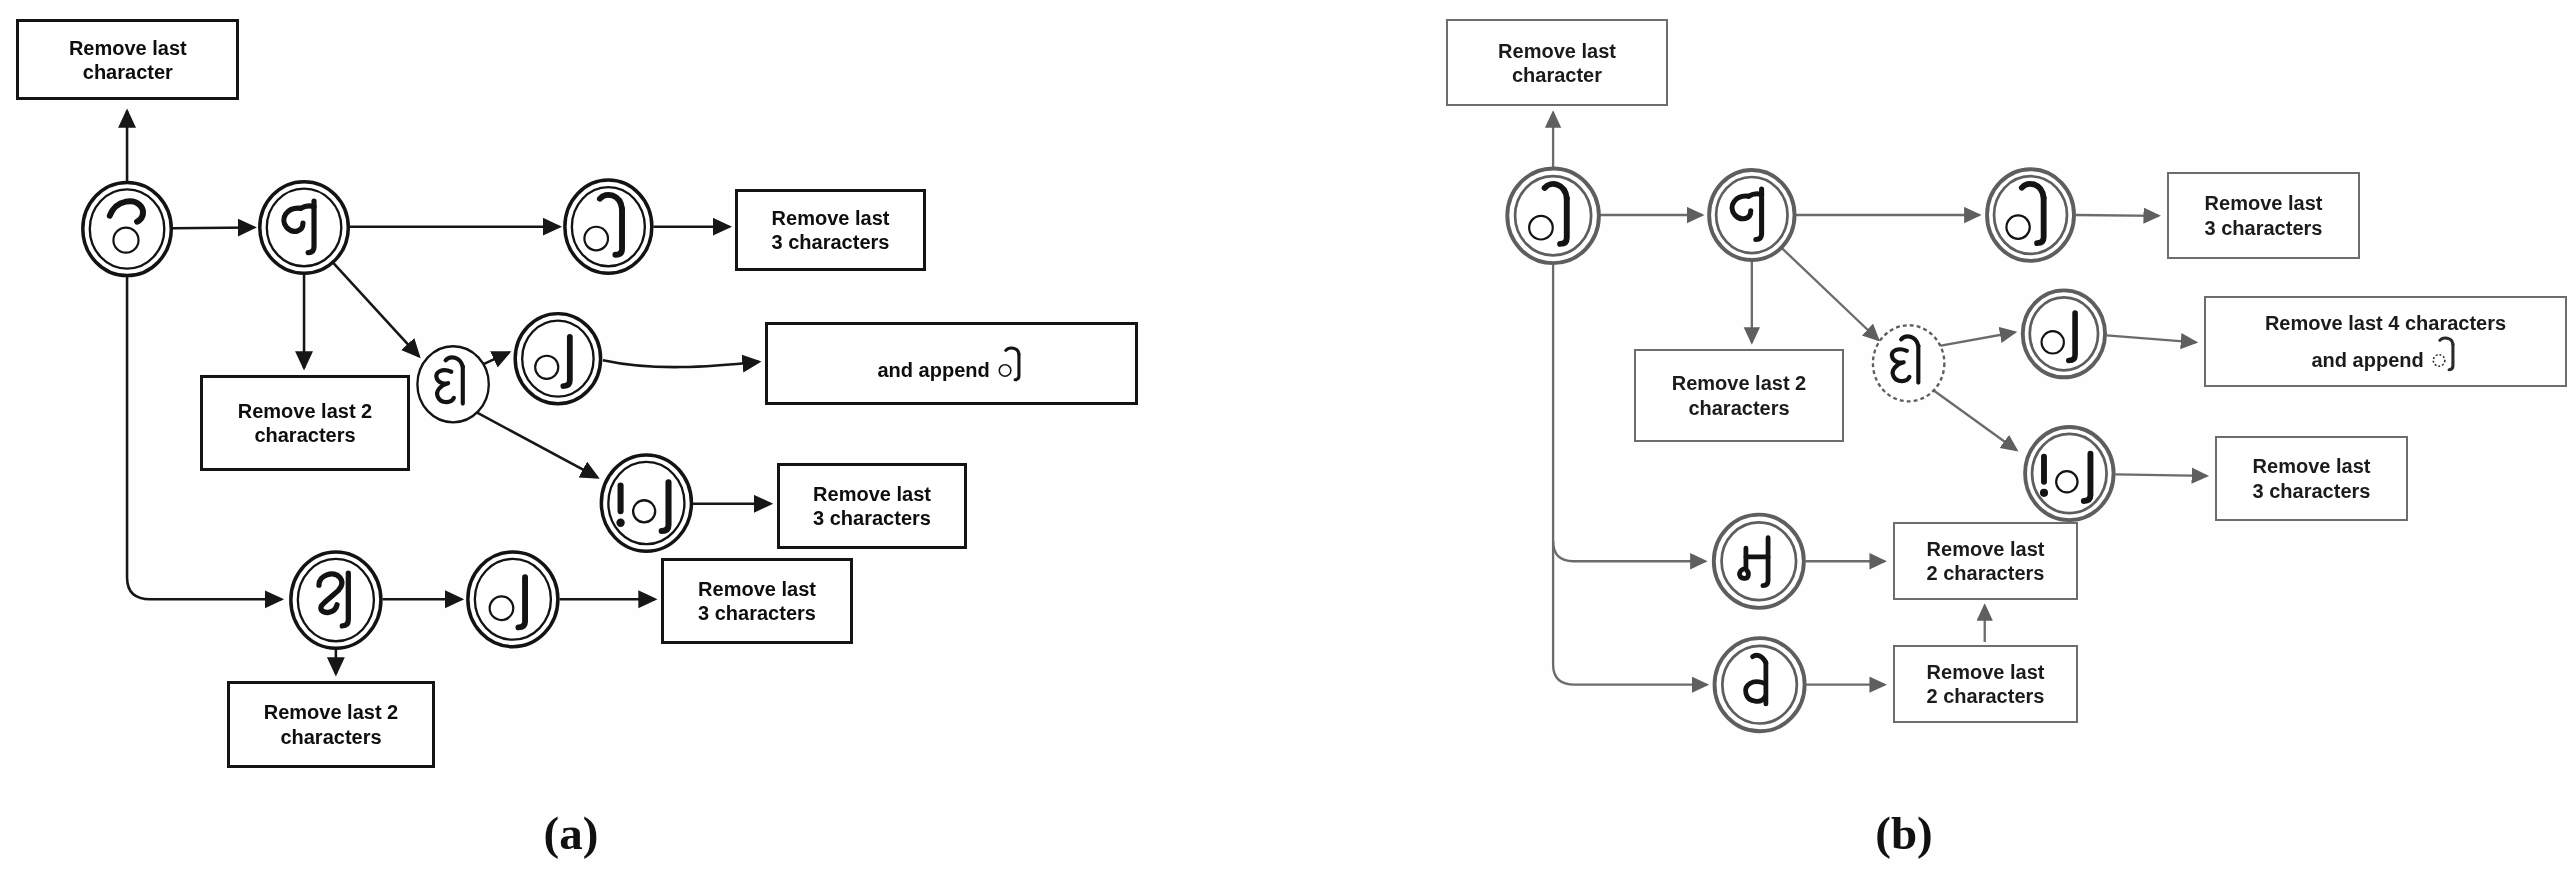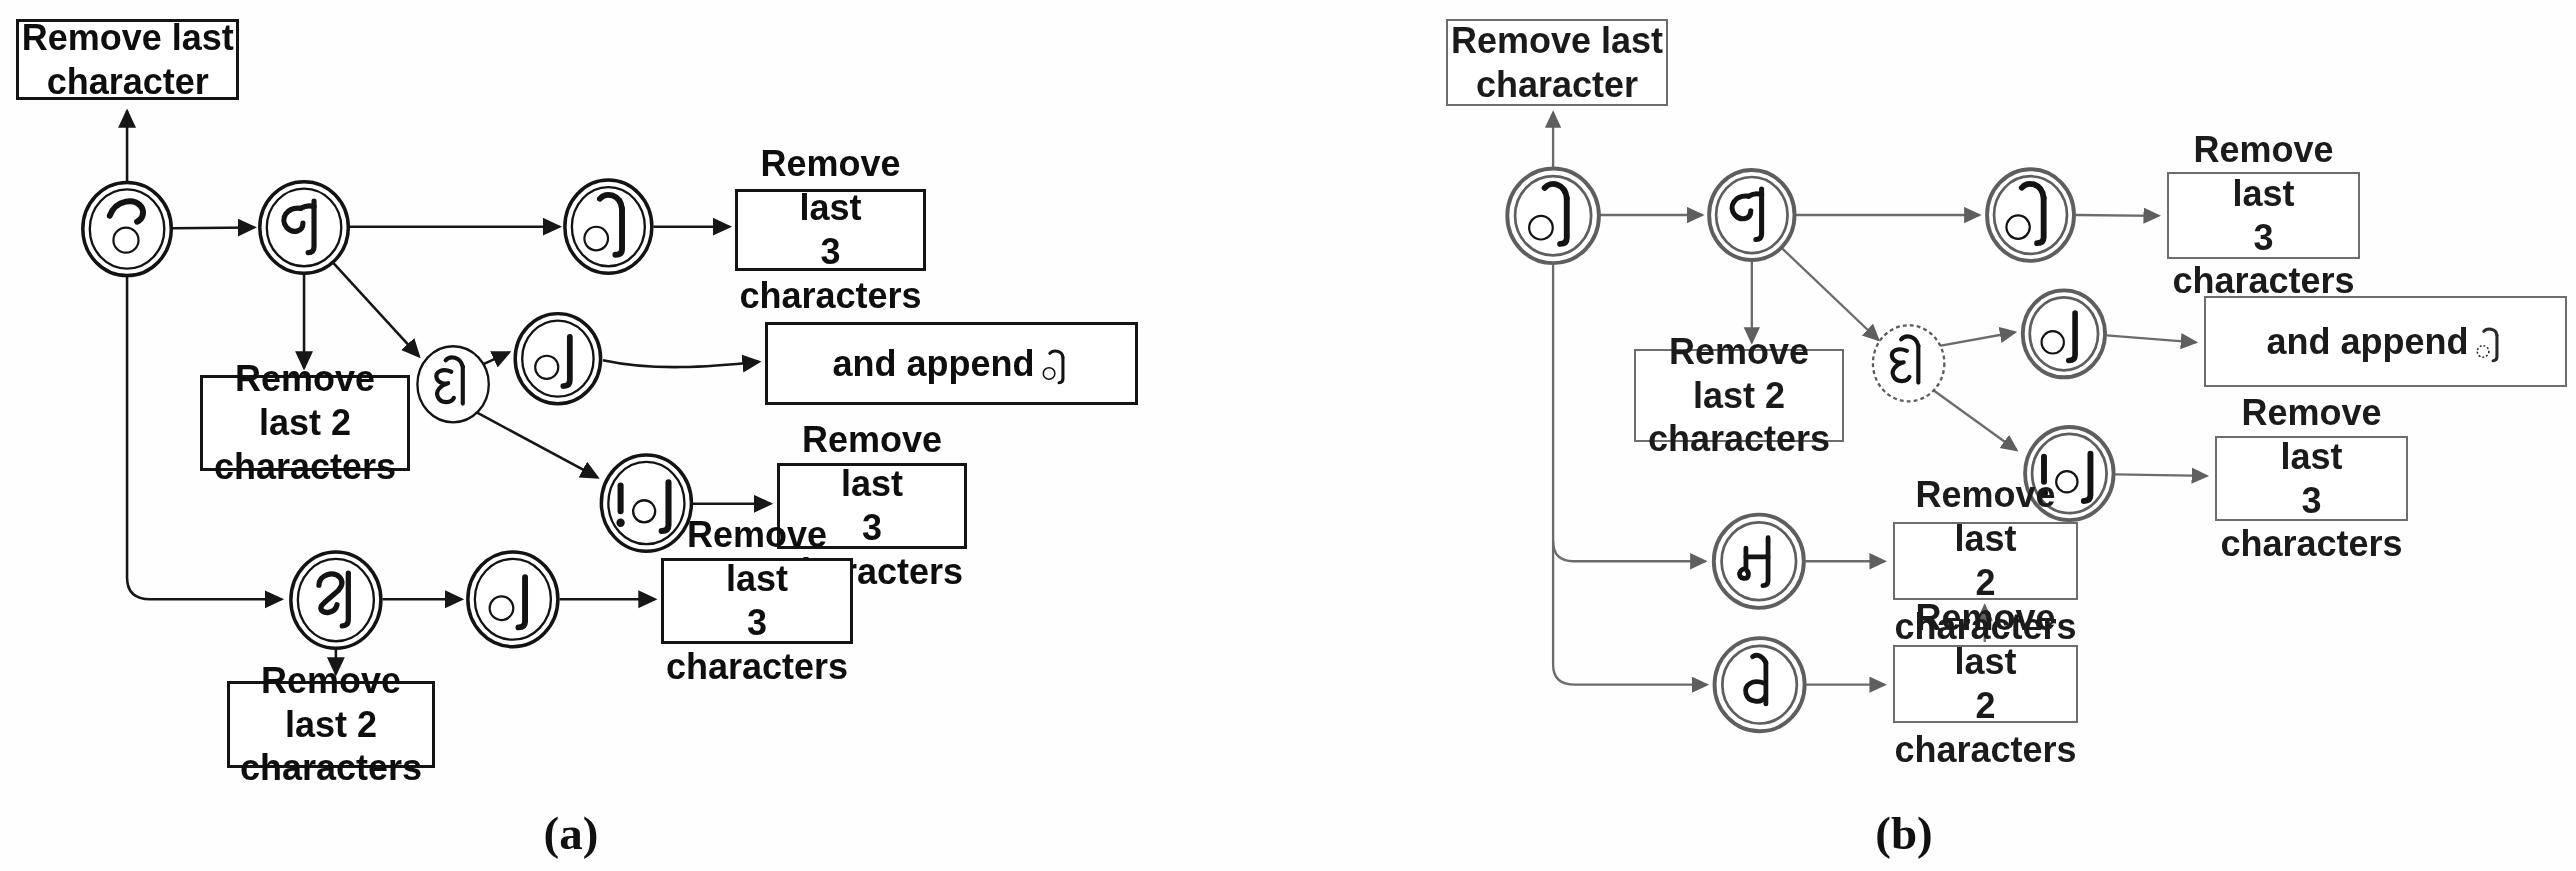--- a/index.html
+++ b/index.html
@@ -1,21 +1,21 @@
 <!DOCTYPE html>
 <html style="font-size:12.4px"><head>
 <meta charset="utf-8">
 <style>
   html,body{margin:0;padding:0;background:#ffffff;}
   .stage{position:relative;width:2576px;height:871px;background:#fefefe;overflow:hidden;
          font-family:"Liberation Sans", sans-serif;}
   svg.diagram{position:absolute;left:0;top:0;z-index:1;}
   .rbox{position:absolute;z-index:2;background:#ffffff;border:3.1px solid #141414;
         display:flex;flex-direction:column;justify-content:center;align-items:center;
-        text-align:center;font-weight:700;font-size:36px;line-height:1.22;color:#0e0e0e;
+        text-align:center;font-weight:700;font-size:20px;line-height:1.22;color:#0e0e0e;
         box-sizing:border-box;}
   .rbox.panelb{border:2.3px solid #6d6d6d;color:#1b1b1b;}
   .append-line{display:flex;align-items:flex-end;gap:7.8px;}
   .caption{position:absolute;z-index:2;font-family:"Liberation Serif", serif;font-weight:700;
            font-size:47px;color:#111;text-align:center;}
   .glyph-stroke{fill:none;stroke:#131313;stroke-linecap:round;stroke-linejoin:round;}
 </style>
 </head>
 <body>
 
@@ -269,20 +269,21 @@
 </div>
 <div class="rbox panelb" style="left:2167px;top:172px;width:193px;height:87px;">
   <span>Remove last</span>
   <span>3 characters</span>
 </div>
 <div class="rbox panelb" style="left:1634px;top:349px;width:210px;height:93px;">
   <span>Remove last 2</span>
   <span>characters</span>
 </div>
 <div class="rbox panelb" style="left:2204px;top:296px;width:363px;height:91px;">
+  <span>Remove last 4 characters</span>
   <span class="append-line">
     <span>and append</span>
     <svg width="28" height="37" viewBox="0 0 36 48">
       <circle cx="9" cy="33" r="7.5" fill="none" stroke="#2a2a2a" stroke-width="2" stroke-dasharray="2.5 2.5"></circle>
       <path d="M27,12 L27,40 Q27,45 22,45" fill="none" stroke="#2a2a2a" stroke-width="4" stroke-linecap="round"></path>
       <path d="M27,12 C26,3 14,2 10,7" fill="none" stroke="#2a2a2a" stroke-width="4" stroke-linecap="round"></path>
     </svg>
   </span>
 </div>
 <div class="rbox panelb" style="left:2215px;top:436px;width:193px;height:85px;">

